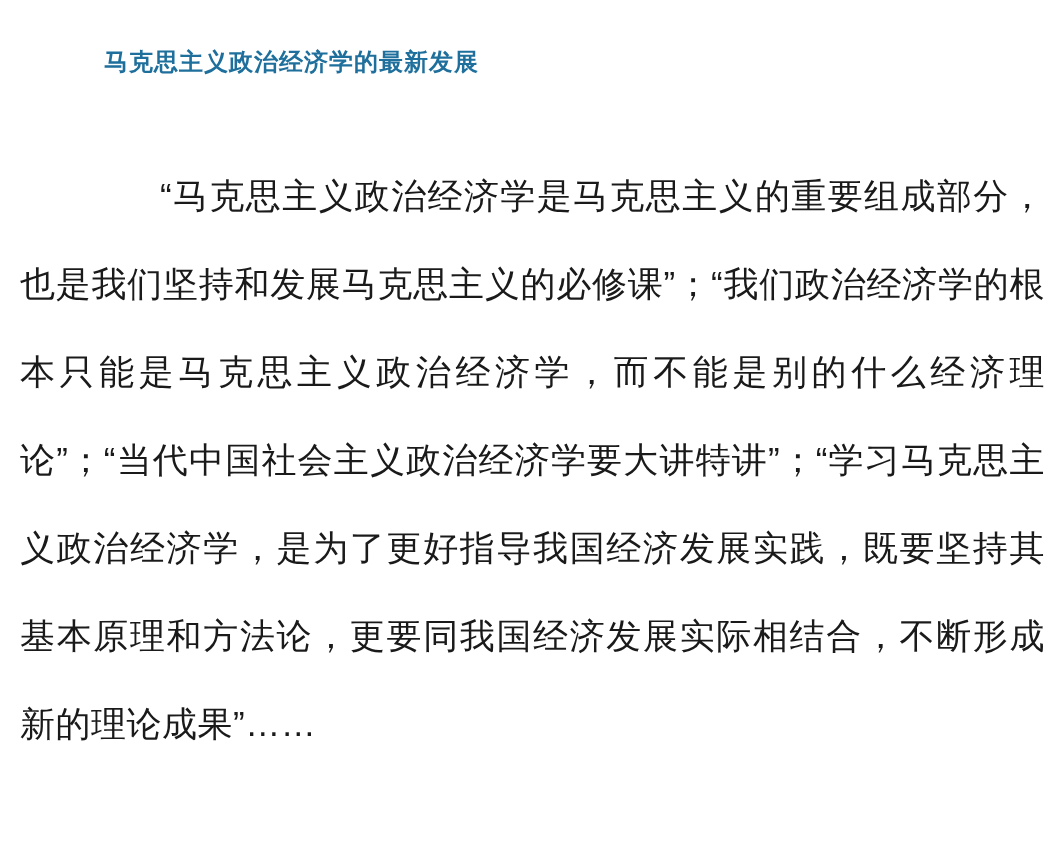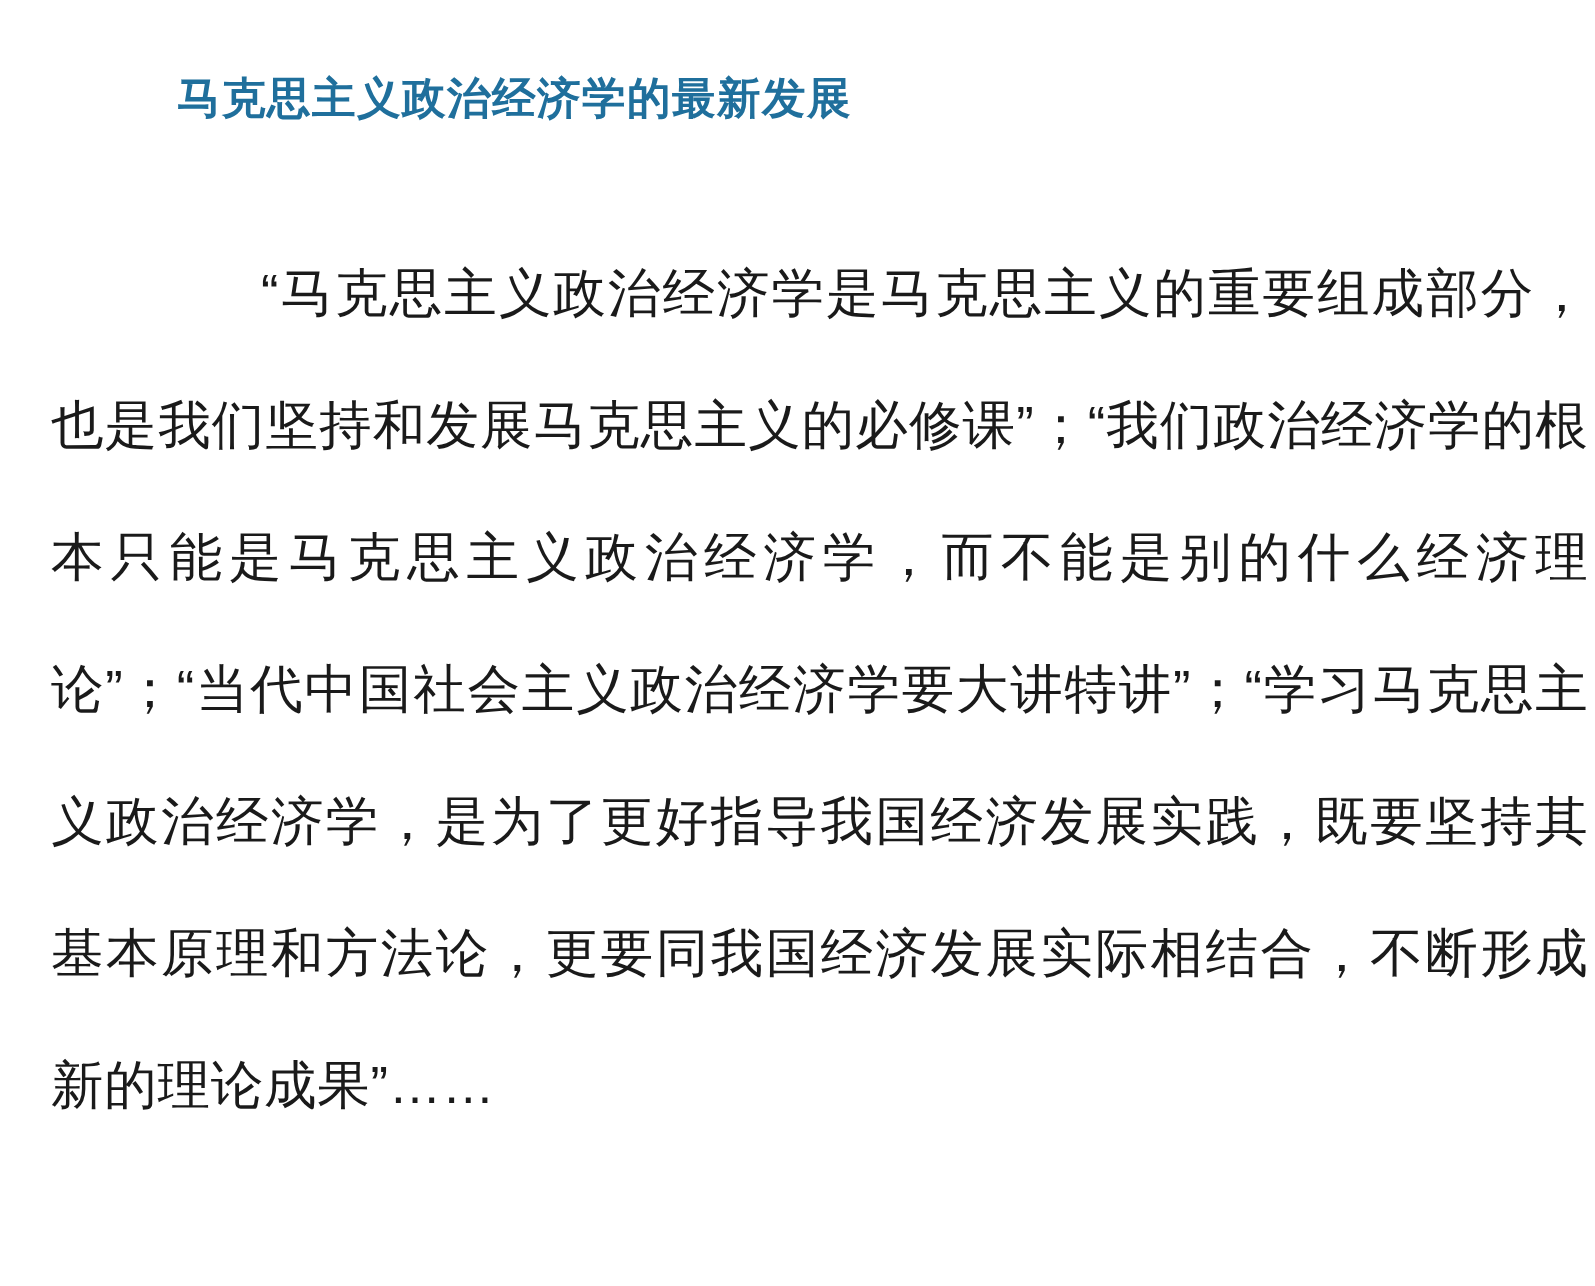--- a/index.html
+++ b/index.html
@@ -15,32 +15,32 @@
   }
   .slide {
     position: relative;
     width: 1063px;
     height: 857px;
     background: #ffffff;
     box-sizing: border-box;
   }
   .slide-title {
     position: absolute;
-    left: 118px;
+    left: 104px;
     top: 46px;
     font-family: "Liberation Sans", sans-serif;
-    font-size: 29px;
+    font-size: 24px;
     font-weight: bold;
     letter-spacing: 1px;
     color: #1f6f9c;
     white-space: nowrap;
   }
   .body-text {
     position: absolute;
-    left: 34px;
+    left: 20px;
     top: 152px;
     width: 1025px;
     font-family: "Liberation Sans", sans-serif;
     font-size: 35px;
     line-height: 88px;
     color: #1a1a1a;
     text-align: justify;
     text-align-last: left;
     text-indent: 140px;
     letter-spacing: 0.5px;

